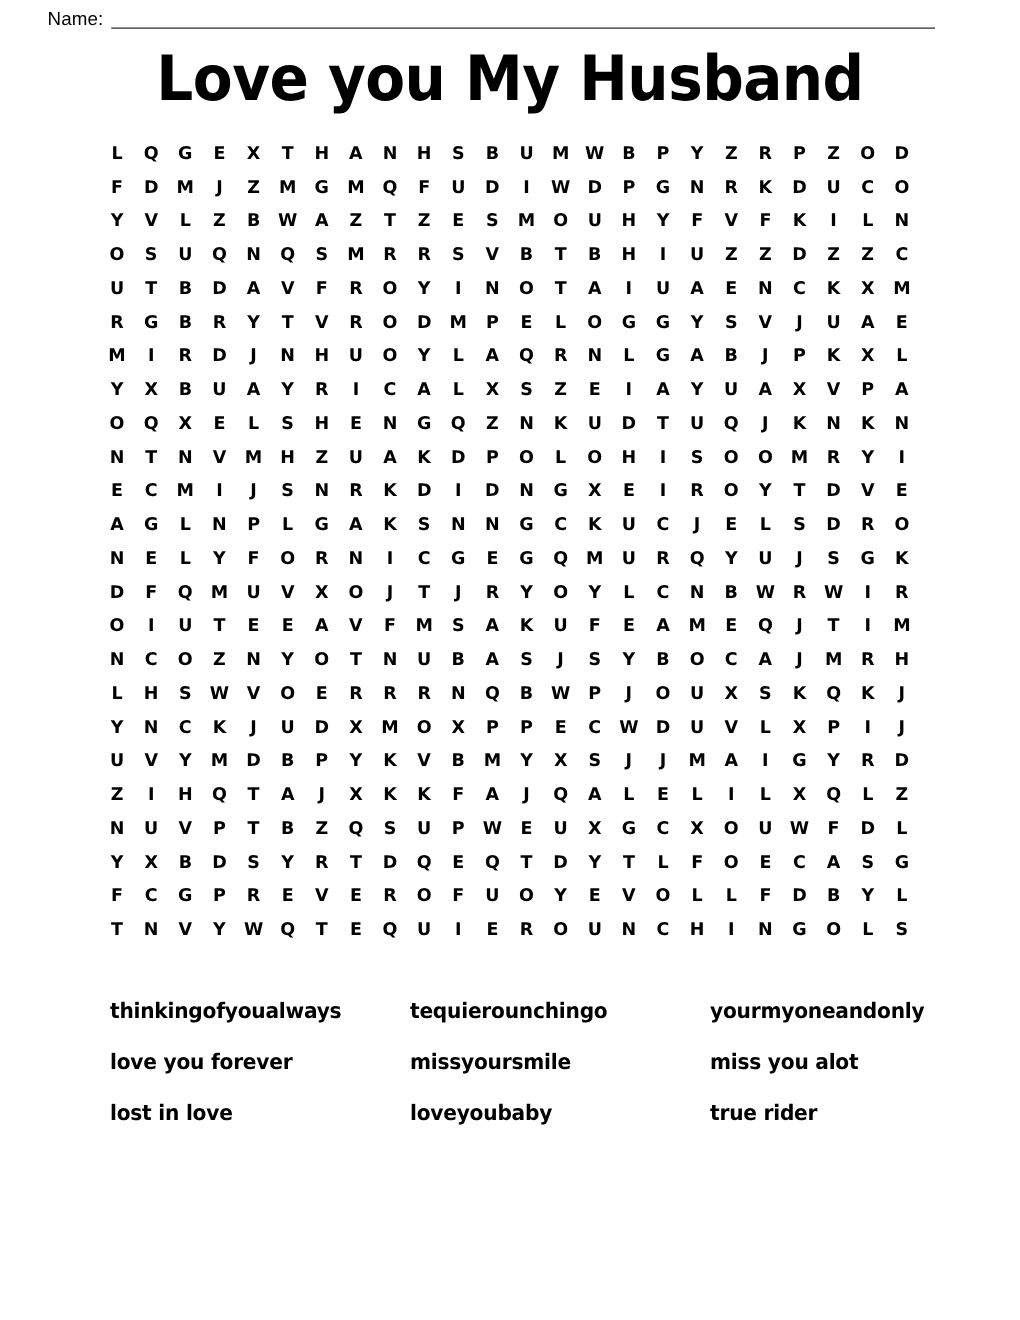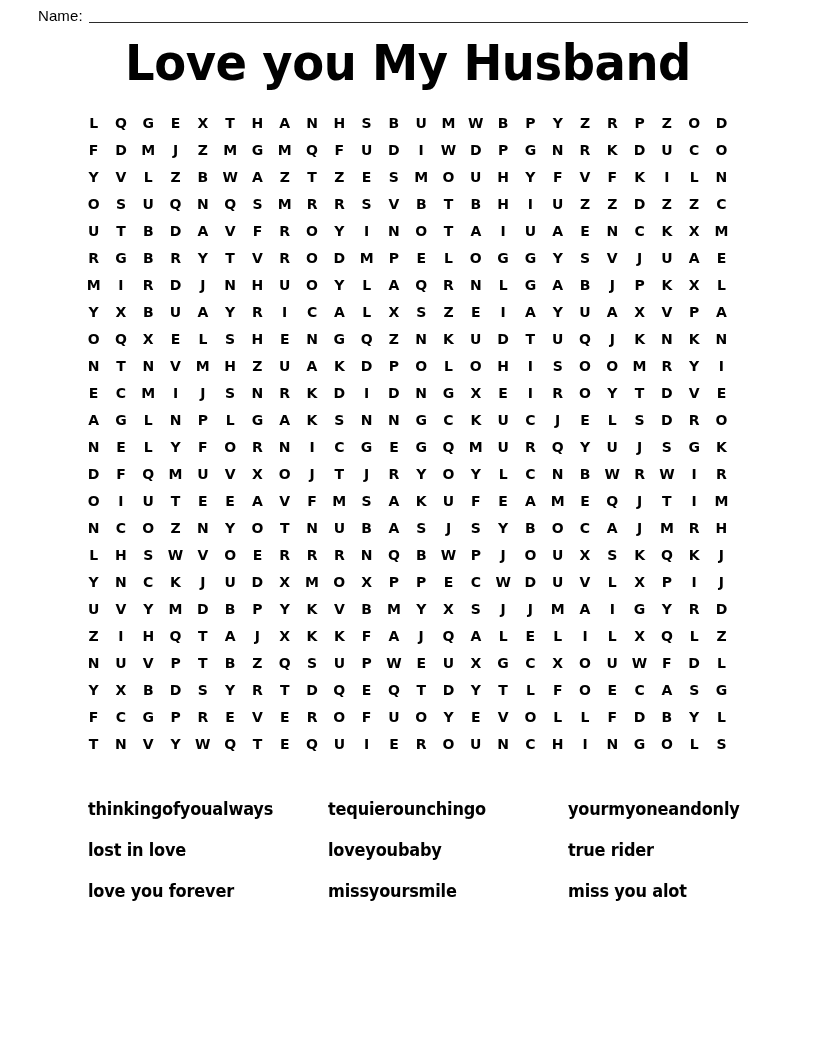--- a/index.html
+++ b/index.html
@@ -745,22 +745,22 @@
     </div>
   </div>
 
 <div class="word-list">
     <div class="word-row">
       <span class="word-cell c1">thinkingofyoualways</span>
       <span class="word-cell c2">tequierounchingo</span>
       <span class="word-cell c3">yourmyoneandonly</span>
     </div>
     <div class="word-row">
+      <span class="word-cell c1">love you forever</span>
+      <span class="word-cell c2">missyoursmile</span>
+      <span class="word-cell c3">miss you alot</span>
+    </div>
+    <div class="word-row">
       <span class="word-cell c1">lost in love</span>
       <span class="word-cell c2">loveyoubaby</span>
       <span class="word-cell c3">true rider</span>
     </div>
-    <div class="word-row">
-      <span class="word-cell c1">love you forever</span>
-      <span class="word-cell c2">missyoursmile</span>
-      <span class="word-cell c3">miss you alot</span>
-    </div>
   </div>
 
 </body></html>

